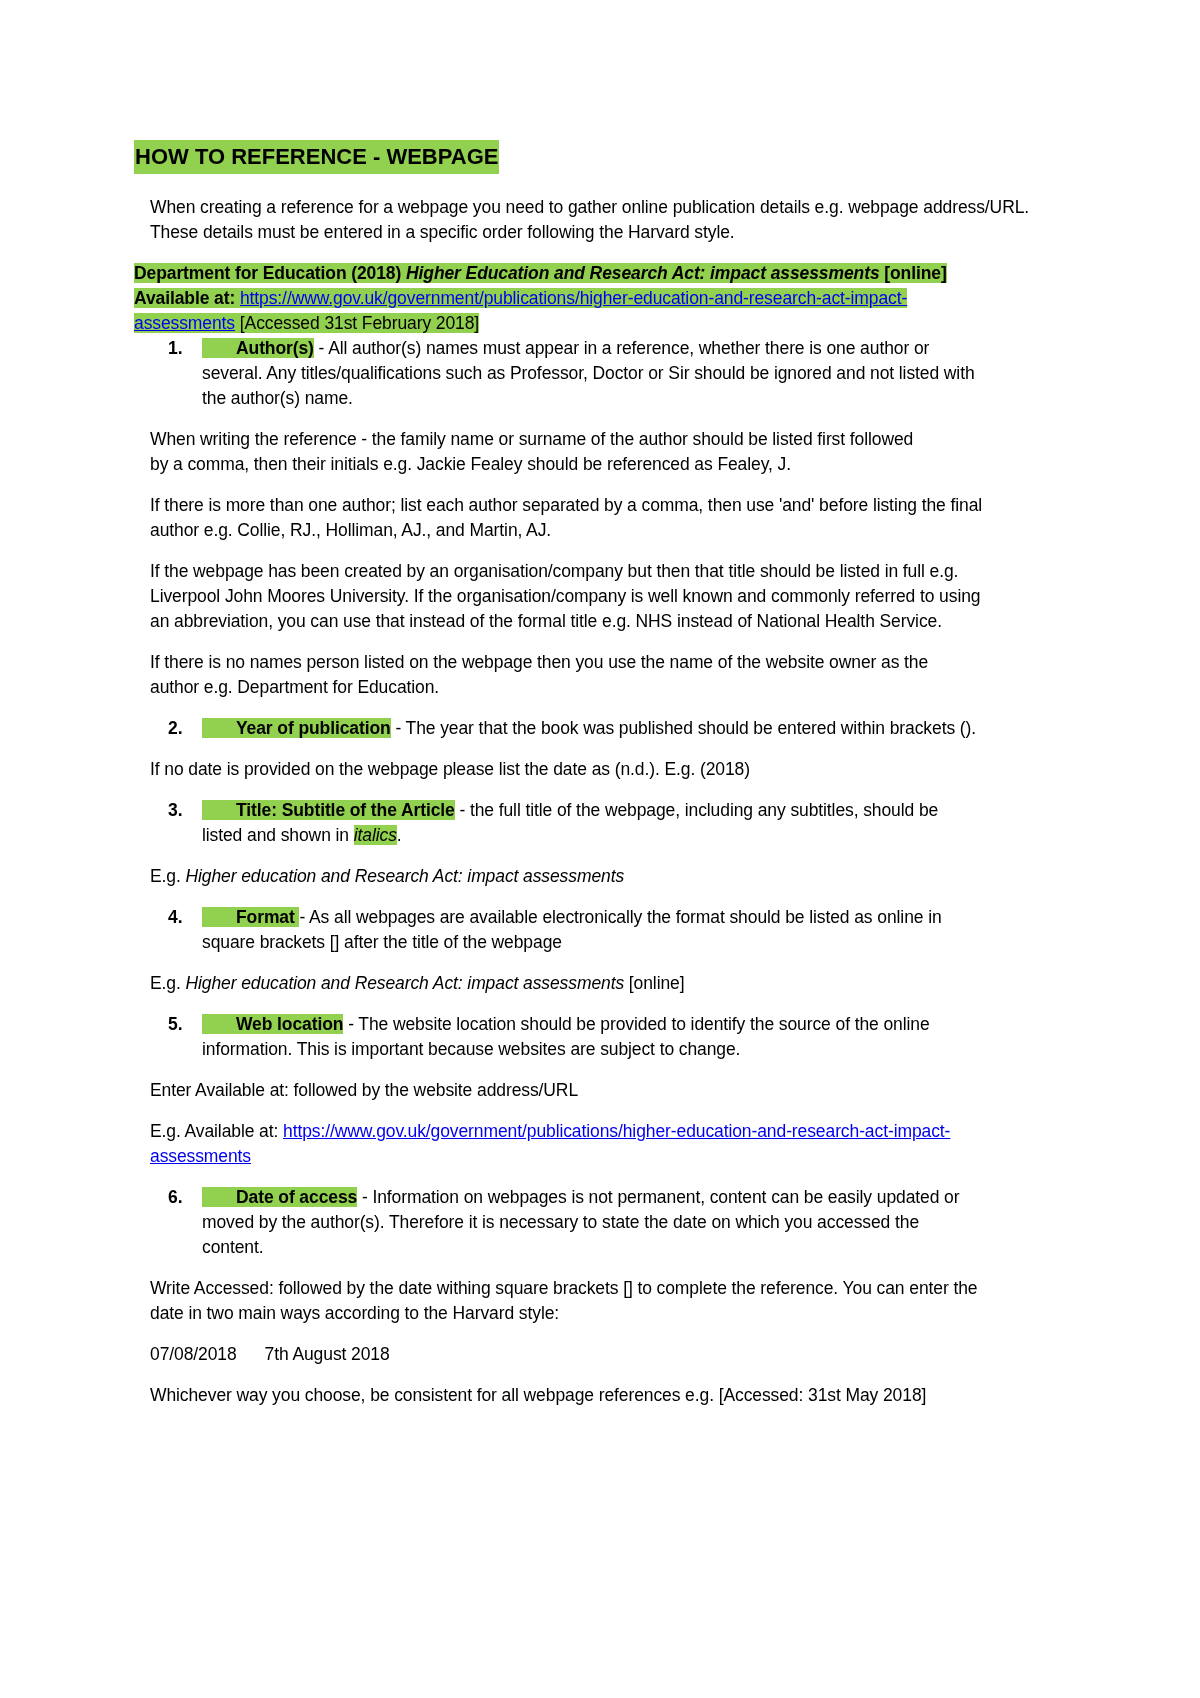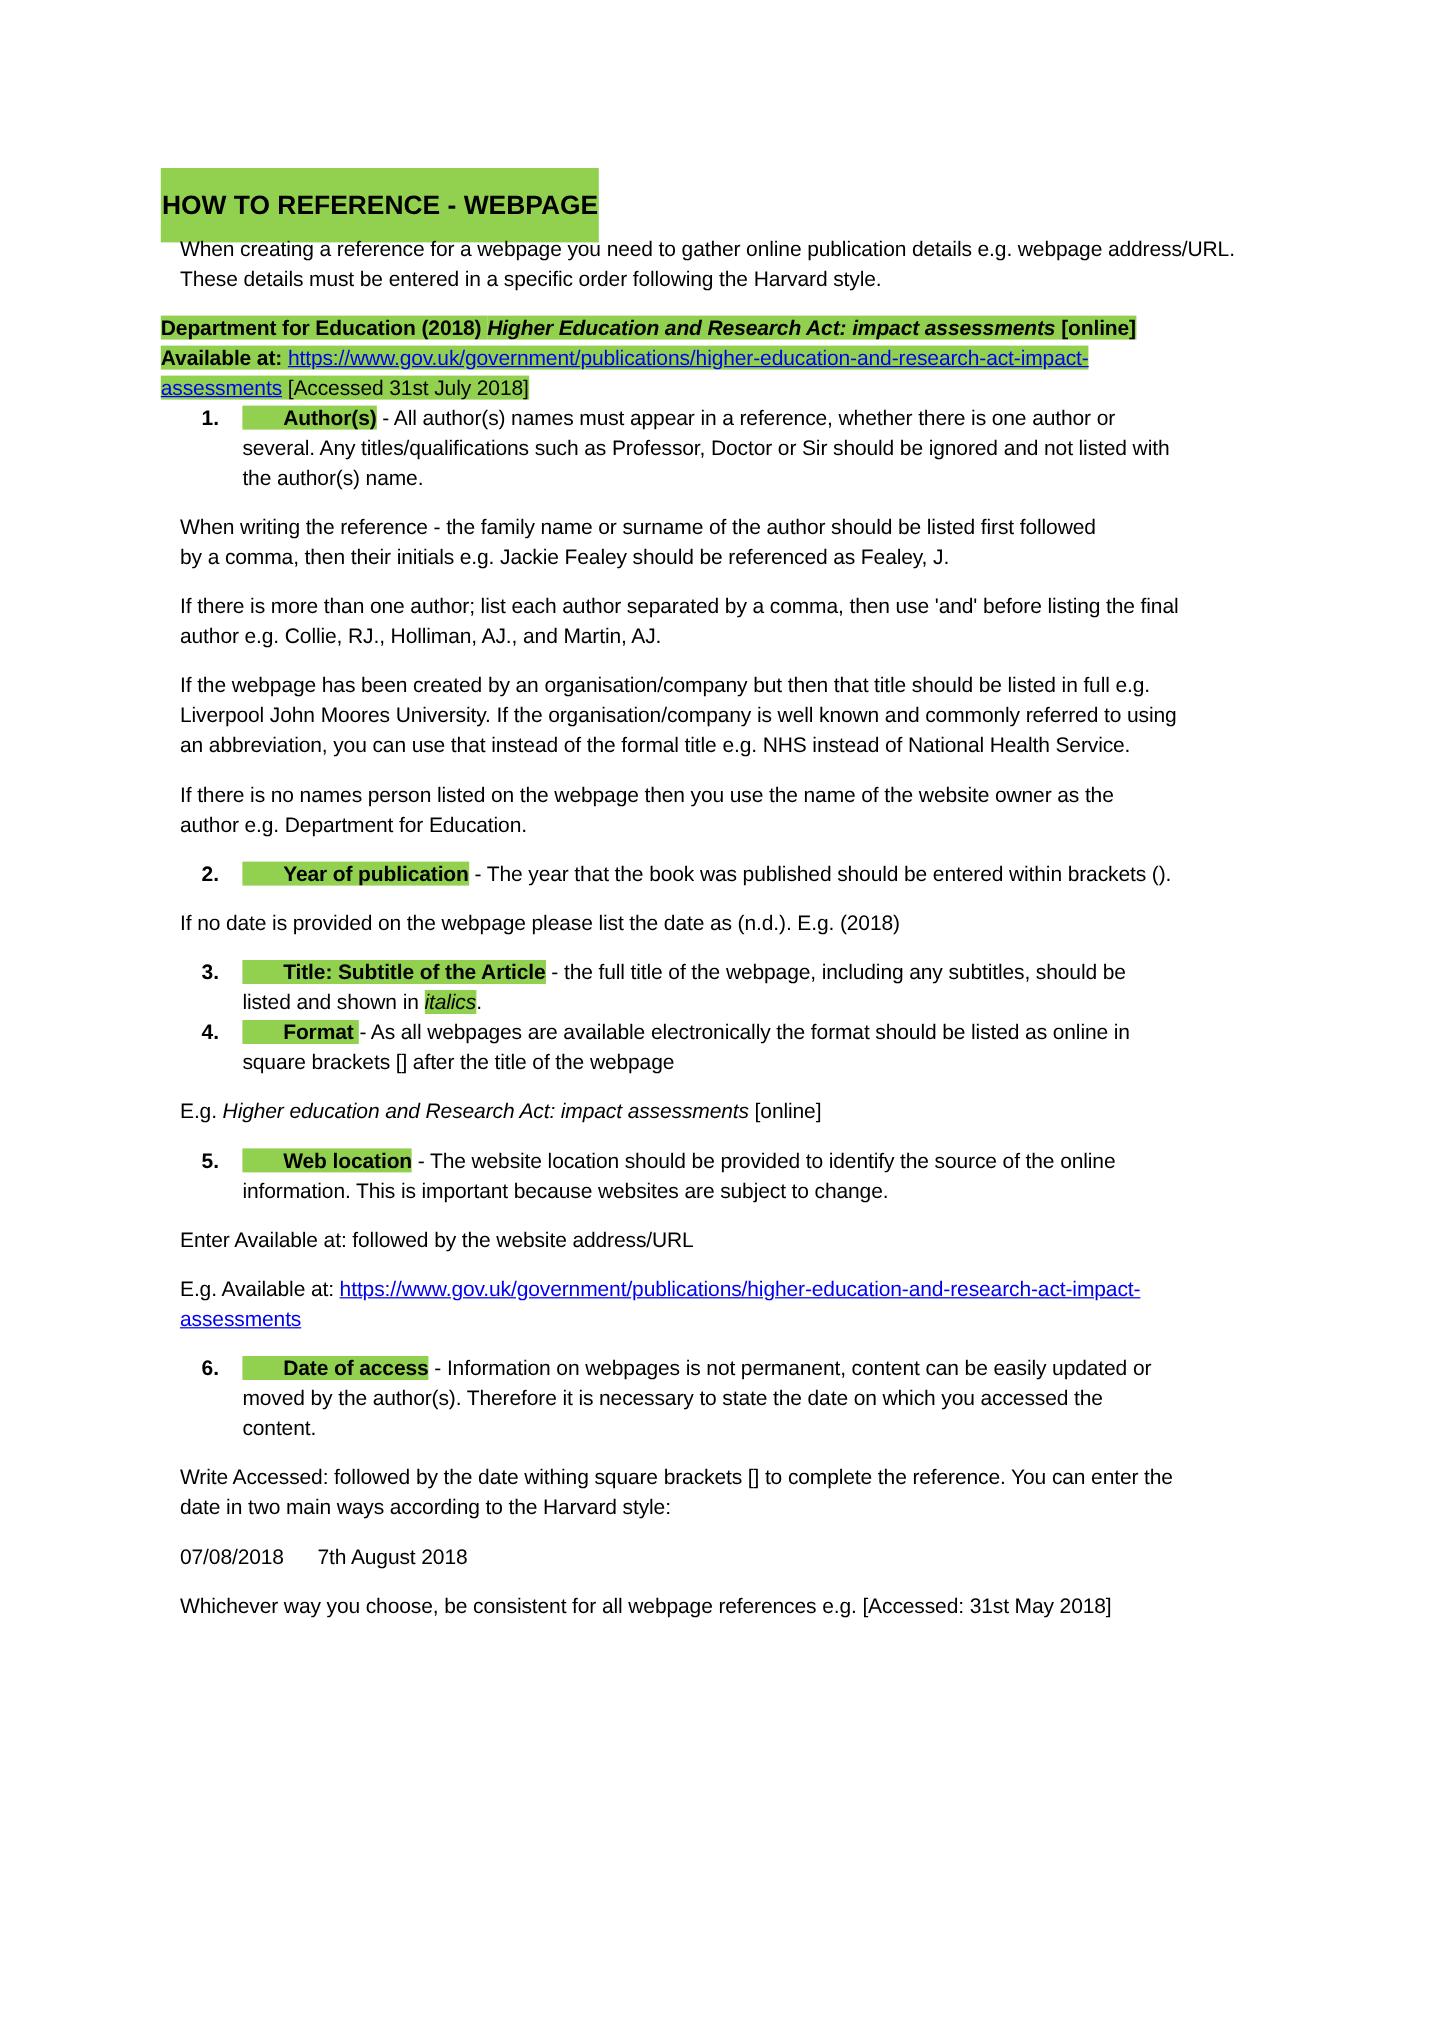--- a/index.html
+++ b/index.html
@@ -25,21 +25,21 @@
       letter-spacing: -0.1px;
     }
     .hl {
       background: #92d050;
     }
     .title {
       display: inline-block;
       font-weight: bold;
       font-size: 22px;
       line-height: 32px;
-      padding: 15px 1px;
+      padding: 1px 1px;
       letter-spacing: 0px;
     }
     .title-wrap {
       height: 36px;
       margin-bottom: 19px;
     }
     p {
       margin: 16px;
     }
     .ref-block {
@@ -84,21 +84,21 @@
 <div class="page">
 
   <div class="title-wrap">
     <span class="title hl">HOW TO REFERENCE - WEBPAGE</span>
   </div>
 
   <p>When creating a reference for a webpage you need to gather online publication details e.g. webpage address/URL. These details must be entered in a specific order following the Harvard style.</p>
 
   <div class="ref-block">
     <span class="inline-hl bold">Department for Education (2018) </span><span class="inline-hl bold ital">Higher Education and Research Act: impact assessments</span><span class="inline-hl bold"> [online]</span>
-    <span class="inline-hl bold">Available at: </span><span class="inline-hl link">https://www.gov.uk/government/publications/higher-education-and-research-act-impact-assessments</span><span class="inline-hl"> [Accessed 31st July 2018]</span>
+    <span class="inline-hl bold">Available at: </span><span class="inline-hl link">https://www.gov.uk/government/publications/higher-education-and-research-act-impact-assessments</span><span class="inline-hl"> [Accessed 31st February 2018]</span>
   </div>
 
   <div class="list-item">
     <span class="list-num">1.</span>
     <span class="term">Author(s)</span><span> - All author(s) names must appear in a reference, whether there is one author or several. Any titles/qualifications such as Professor, Doctor or Sir should be ignored and not listed with the author(s) name.</span>
   </div>
 
   <p style="width:780px">When writing the reference - the family name or surname of the author should be listed first followed by a comma, then their initials e.g. Jackie Fealey should be referenced as Fealey, J.</p>
   <p style="width:850px">If there is more than one author; list each author separated by a comma, then use 'and' before listing the final author e.g. Collie, RJ., Holliman, AJ., and Martin, AJ.</p>
   <p style="width:845px">If the webpage has been created by an organisation/company but then that title should be listed in full e.g. Liverpool John Moores University. If the organisation/company is well known and commonly referred to using an abbreviation, you can use that instead of the formal title e.g. NHS instead of National Health Service.</p>
@@ -109,20 +109,23 @@
     <span class="term">Year of publication</span><span> - The year that the book was published should be entered within brackets ().</span>
   </div>
 
   <p>If no date is provided on the webpage please list the date as (n.d.). E.g. (2018)</p>
 
   <div class="list-item">
     <span class="list-num">3.</span>
     <span class="term">Title: Subtitle of the Article</span><span> - the full title of the webpage, including any subtitles, should be listed and shown in </span><span class="hl ital">italics</span><span>.</span>
   </div>
 
+  <p>
+    <span>E.g. </span><span class="ital">Higher education and Research Act: impact assessments</span>
+  </p>
 
   <div class="list-item">
     <span class="list-num">4.</span>
     <span class="term">Format </span><span> - As all webpages are available electronically the format should be listed as online in square brackets [] after the title of the webpage</span>
   </div>
 
   <p>
     <span>E.g. </span><span class="ital">Higher education and Research Act: impact assessments</span><span> [online]</span>
   </p>
 

